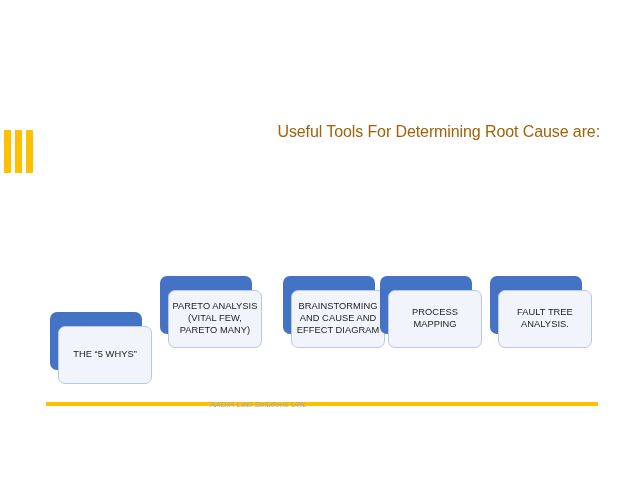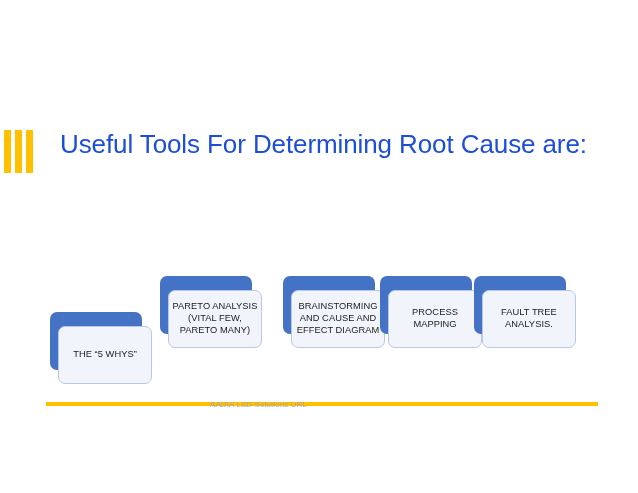--- a/index.html
+++ b/index.html
@@ -36,26 +36,27 @@
     height: 100%;
     background: #ffc000;
   }
 
   
   .slide-title {
     position: absolute;
     left: 60px;
     top: 111px;
     width: 540px;
-    font-size: 26px;
+    font-size: 16px;
     line-height: 1.27;
     font-weight: 400;
-    color: #1d4ed8;
+    color: #a16207;
     letter-spacing: -0.1px;
     white-space: pre-wrap;
+    text-align: right;
   }
 
   
   .card-row {
     position: absolute;
     left: 50px;
     top: 276px;
     width: 552px;
     height: 76px;
   }
@@ -110,20 +111,21 @@
   }
   .footer-text {
     position: absolute;
     left: 0;
     top: 400px;
     width: 517px;
     text-align: center;
     font-size: 8px;
     color: #a8a8a8;
     letter-spacing: 0.1px;
+    font-style: italic;
   }
 </style>
 </head>
 <body>
 
 <div class="slide">
 
   <div class="accent-bars">
     <span class="bar"></span>
     <span class="bar"></span>
@@ -160,21 +162,21 @@
     </div>
 
     <div class="card" style="left:330px;padding-left:24px;">
       <div class="card-back"></div>
       <div class="card-front">
         <span class="card-label">PROCESS
 MAPPING</span>
       </div>
     </div>
 
-    <div class="card" style="left:424px;">
+    <div class="card" style="left:440px;">
       <div class="card-back"></div>
       <div class="card-front">
         <span class="card-label">FAULT TREE
 ANALYSIS.</span>
       </div>
     </div>
 
   </div>
 
   <div class="footer-rule"></div>

